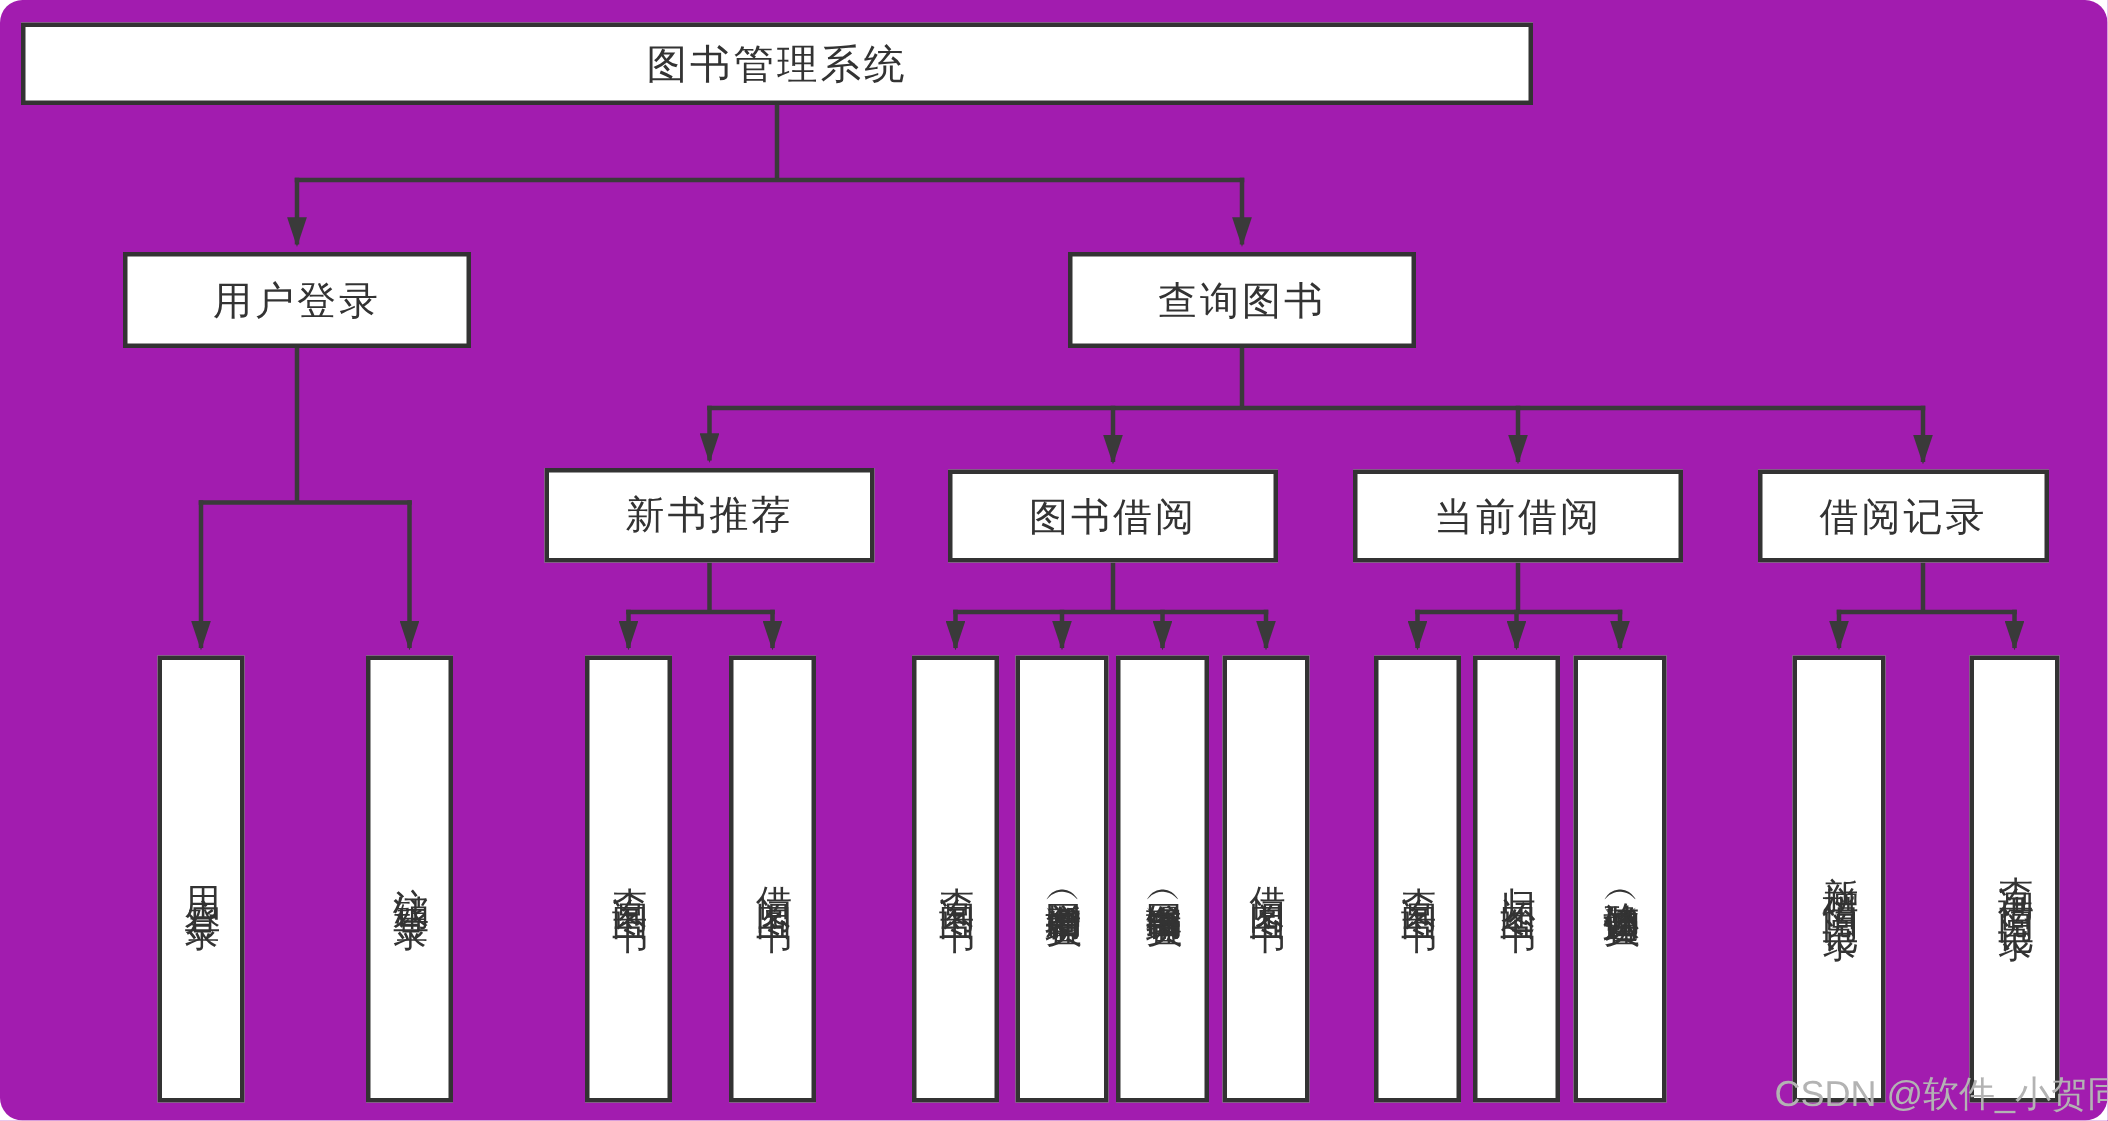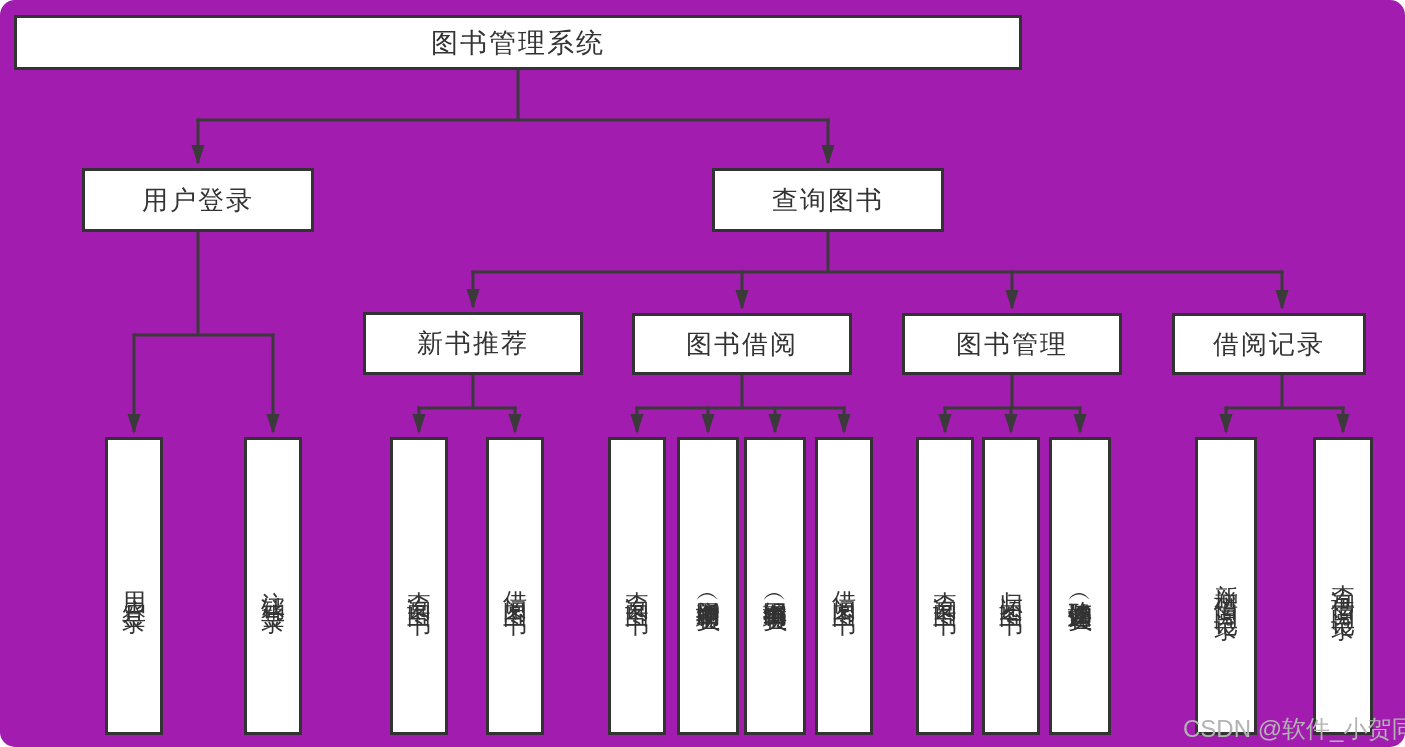--- a/index.html
+++ b/index.html
@@ -143,21 +143,21 @@
     <span>查询图书</span>
   </div>
 
   <div class="node hbox" style="left:632px; top:313px; width:220px; height:62px;">
     <span>图书借阅</span>
   </div>
   <div class="node hbox" style="left:363px; top:312px; width:220px; height:63px;">
     <span>新书推荐</span>
   </div>
   <div class="node hbox" style="left:902px; top:313px; width:220px; height:62px;">
-    <span>图书管理</span>
+    <span>当前借阅</span>
   </div>
   <div class="node hbox" style="left:1172px; top:313px; width:194px; height:62px;">
     <span>借阅记录</span>
   </div>
 
   <div class="node vbox" style="left:105px; width:58px;">
     <span>用户登录</span>
   </div>
   <div class="node vbox" style="left:244px; width:58px;">
     <span>注销登录</span>

